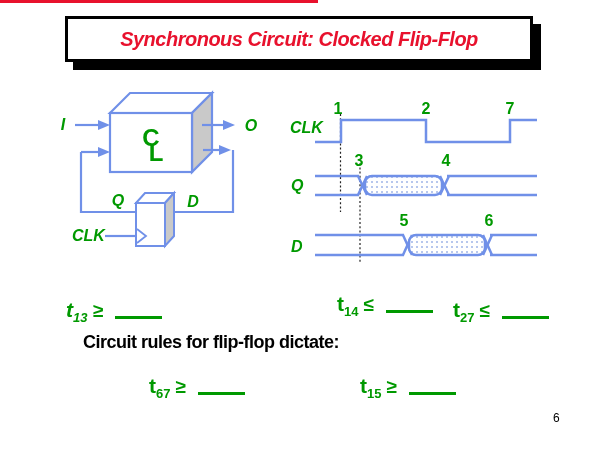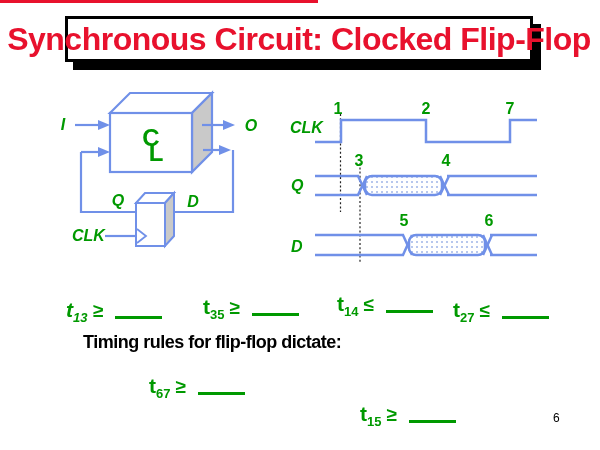--- a/index.html
+++ b/index.html
@@ -2,21 +2,21 @@
 <html><head>
 <meta charset="utf-8">
 <style>
   html,body{margin:0;padding:0;background:#fff;}
   .slide{position:relative;width:600px;height:450px;background:#ffffff;overflow:hidden;
          font-family:"Liberation Sans",sans-serif;}
   .top-strip{position:absolute;left:0;top:0;width:318px;height:3px;background:#e8112d;}
   .title-shadow{position:absolute;left:73px;top:24px;width:468px;height:46px;background:#000;}
   .title-box{position:absolute;left:65px;top:16px;width:468px;height:46px;background:#fff;
              border:3px solid #000;box-sizing:border-box;display:flex;align-items:center;justify-content:center;}
-  .title-text{color:#e8112d;font-size:32px;font-weight:bold;
+  .title-text{color:#e8112d;font-size:20px;font-weight:bold;font-style:italic;
               letter-spacing:-0.5px;white-space:nowrap;}
   svg{position:absolute;left:0;top:0;}
   .formula{position:absolute;color:#009900;font-weight:bold;font-size:21px;white-space:nowrap;line-height:24px;}
   .formula sub{font-size:13px;font-weight:bold;}
   .formula .op{font-size:19px;margin-left:5px;}
   .blank{display:inline-block;width:47px;height:3px;background:#009900;margin-left:12px;vertical-align:-2px;}
   .caption{position:absolute;left:83px;top:332px;color:#000;font-size:18px;font-weight:bold;
            letter-spacing:-0.5px;white-space:nowrap;}
   .page-num{position:absolute;left:553px;top:411px;color:#000;font-size:12px;}
   text{font-family:"Liberation Sans",sans-serif;}
@@ -121,33 +121,30 @@
         <line x1="490" y1="255" x2="537" y2="255"></line>
       </g>
       <text x="404" y="226" class="marker">5</text>
       <text x="489" y="226" class="marker">6</text>
     </g>
   </svg>
 
   <div class="formula" style="left:66px;top:298px;font-style:italic;">
     <span>t</span><sub>13</sub><span class="op">≥</span><span class="blank"></span>
   </div>
-  <div class="formula" style="left:203px;top:295px;">
-    <span>t</span><sub>35</sub><span class="op">≥</span><span class="blank"></span>
-  </div>
   <div class="formula" style="left:337px;top:292px;">
     <span>t</span><sub>14</sub><span class="op">≤</span><span class="blank"></span>
   </div>
   <div class="formula" style="left:453px;top:298px;">
     <span>t</span><sub>27</sub><span class="op">≤</span><span class="blank"></span>
   </div>
 
-  <div class="caption">Timing rules for flip-flop dictate:</div>
+  <div class="caption">Circuit rules for flip-flop dictate:</div>
 
   <div class="formula" style="left:149px;top:374px;">
     <span>t</span><sub>67</sub><span class="op">≥</span><span class="blank"></span>
   </div>
-  <div class="formula" style="left:360px;top:374px;margin-top:28px;">
+  <div class="formula" style="left:360px;top:374px;">
     <span>t</span><sub>15</sub><span class="op">≥</span><span class="blank"></span>
   </div>
 
   <div class="page-num">6</div>
 </div>
 
 </body></html>

